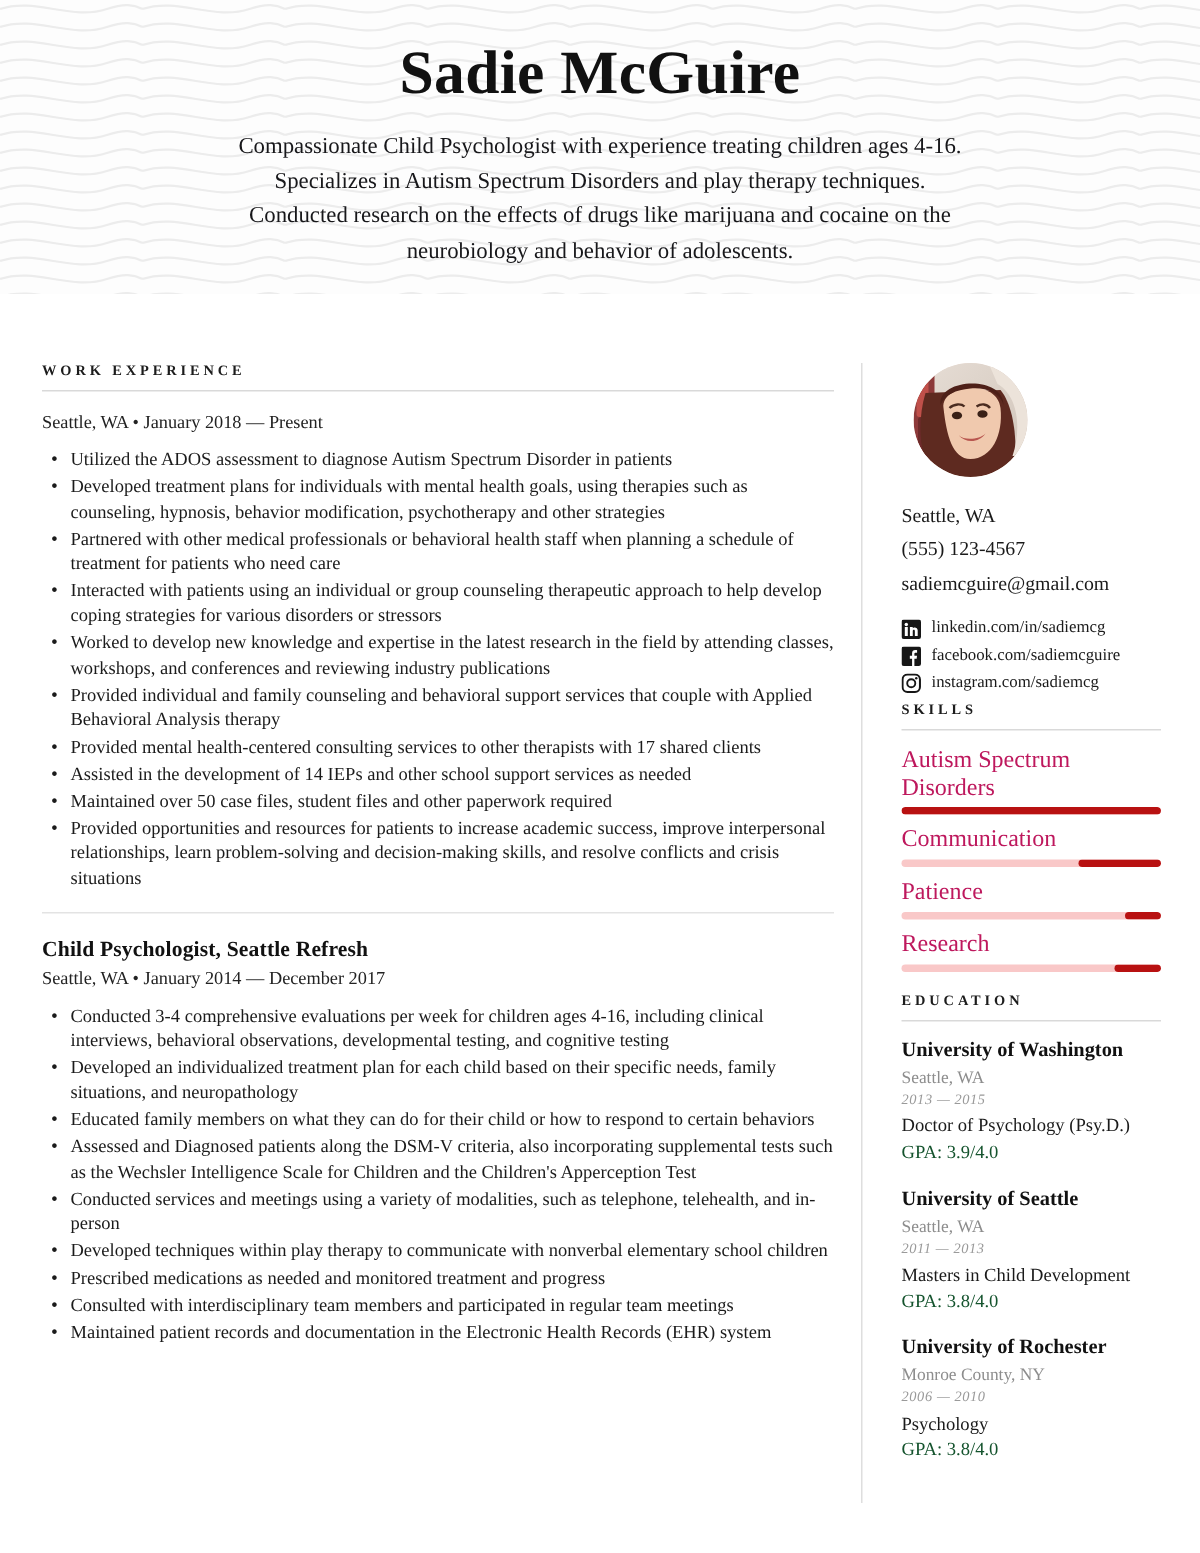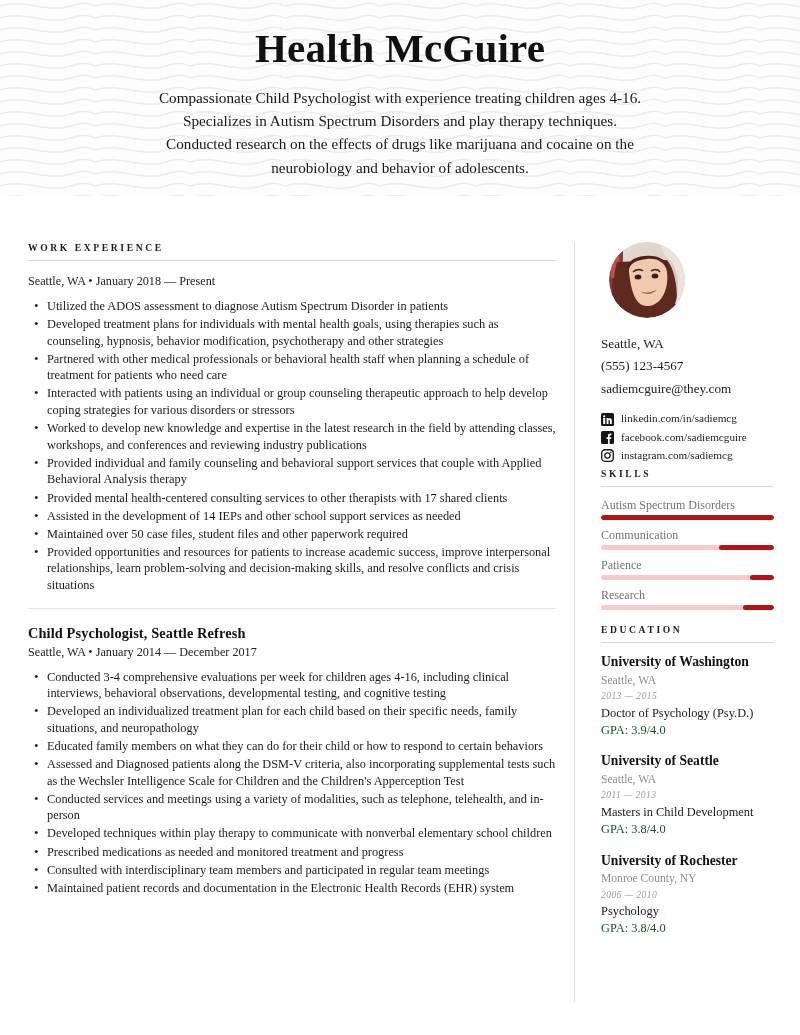--- a/index.html
+++ b/index.html
@@ -166,22 +166,22 @@
   .social-text {
     font-size: 11.2px;
     color: #1a1a1a;
     line-height: 1.2;
   }
   .social-block { margin-bottom: 0; }
 
   
   .skill { margin-bottom: 8px; }
   .skill-name {
-    font-size: 12px;
-    color: #737373;
+    font-size: 16px;
+    color: #be185d;
     margin-bottom: 3px;
     line-height: 1.18;
   }
   .skill-bar {
     height: 5px;
     width: 100%;
     border-radius: 3px;
     background: #f9c8c8;
     position: relative;
     overflow: hidden;
@@ -241,21 +241,21 @@
       <defs>
         <pattern id="wv" x="0" y="0" width="95" height="12" patternUnits="userSpaceOnUse">
           <path d="M0,6 C 23.75,-2 47.5,14 71.25,6 C 83,2 89,3 95,6" fill="none" stroke="#ececec" stroke-width="1.5"></path>
         </pattern>
       </defs>
       <rect x="0" y="0" width="800" height="208" fill="url(#wv)"></rect>
       <rect x="0" y="196" width="800" height="16" fill="#ffffff"></rect>
     </svg>
 
     <div class="header-inner">
-      <h1 class="name">Health McGuire</h1>
+      <h1 class="name">Sadie McGuire</h1>
       <div class="summary">
         <span class="sline">Compassionate Child Psychologist with experience treating children ages 4-16.</span>
         <span class="sline">Specializes in Autism Spectrum Disorders and play therapy techniques.</span>
         <span class="sline">Conducted research on the effects of drugs like marijuana and cocaine on the</span>
         <span class="sline">neurobiology and behavior of adolescents.</span>
       </div>
     </div>
   </div>
 
   <div class="body-wrap">
@@ -328,21 +328,21 @@
             <path d="M42 29 C 45 27, 49 27, 51 30" stroke="#4a2b20" stroke-width="1.6" fill="none"></path>
             <path d="M30 48 C 35 54, 44 53, 48 47 C 44 51, 34 52, 30 48 Z" fill="#b8564f"></path>
             <path d="M56 14 C 70 22, 72 44, 66 62 L 76 62 L 76 0 L 50 0 Z" fill="#ece3da"></path>
           </g>
         </svg>
       </div>
 
       <div class="contact-block">
         <div class="contact-line">Seattle, WA</div>
         <div class="contact-line">(555) 123-4567</div>
-        <div class="contact-line">sadiemcguire@they.com</div>
+        <div class="contact-line">sadiemcguire@gmail.com</div>
       </div>
 
       <div class="social-block">
         <div class="social-row">
           <span class="social-icon">
             <svg width="13" height="13" viewBox="0 0 13 13">
               <rect width="13" height="13" rx="1.5" fill="#161616"></rect>
               <rect x="2.2" y="5" width="2" height="6" fill="#ffffff"></rect>
               <circle cx="3.2" cy="3.3" r="1.15" fill="#ffffff"></circle>
               <path d="M5.6 11 V5 H7.5 V5.9 C7.9 5.1 10.8 4.7 10.8 7.4 V11 H8.9 V7.8 C8.9 6.5 7.5 6.6 7.5 7.8 V11 Z" fill="#ffffff"></path>

